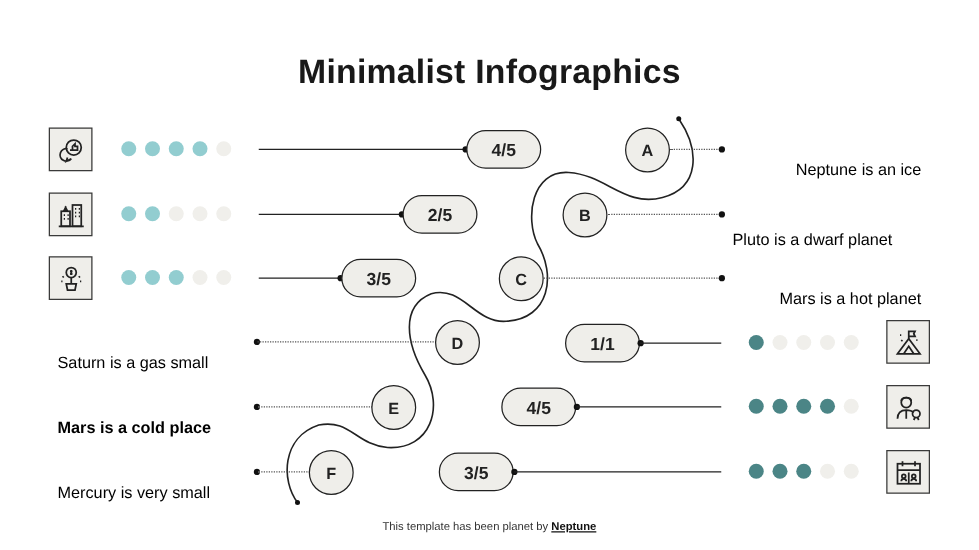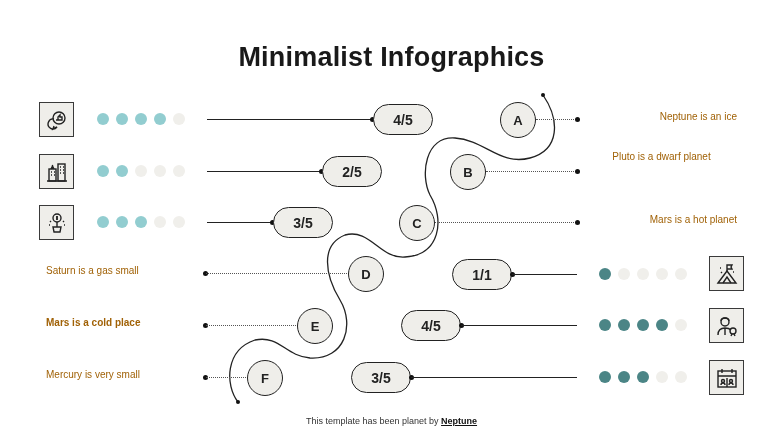--- a/index.html
+++ b/index.html
@@ -8,21 +8,21 @@
   .title { position: absolute; left: 0; width: 783px; top: 42px; text-align: center; font-size: 27px; font-weight: bold; letter-spacing: 0.2px; }
   .iconbox { position: absolute; width: 35px; height: 35px; background: #efeeea; border: 1.5px solid #3a3a3a; display: flex; align-items: center; justify-content: center; }
   .iconbox svg { width: 24px; height: 24px; }
   .dots { position: absolute; display: flex; gap: 7px; }
   .dot { width: 12px; height: 12px; border-radius: 50%; background: #f0efeb; }
   .hline { position: absolute; height: 1.4px; background: #222; }
   .hdot { position: absolute; width: 5px; height: 5px; border-radius: 50%; background: #111; }
   .dotline { position: absolute; height: 0; border-top: 1.4px dotted #555; }
   .pill { position: absolute; width: 60px; height: 31px; border-radius: 16px; background: #efeeea; border: 1.3px solid #222; display: flex; align-items: center; justify-content: center; font-size: 14px; font-weight: bold; color: #222; }
   .circ { position: absolute; width: 36px; height: 36px; border-radius: 50%; background: #efeeea; border: 1.3px solid #222; display: flex; align-items: center; justify-content: center; font-size: 13px; font-weight: bold; color: #222; }
-  .label { position: absolute; font-size: 10px; color: #a16207; white-space: nowrap; }
+  .label { position: absolute; font-size: 13px; color: #000000; white-space: nowrap; margin-top: 17px; }
   .footer { position: absolute; left: 0; width: 783px; top: 416px; text-align: center; font-size: 9px; color: #333; }
   .footer b { text-decoration: underline; color: #111; }
   svg.path { position: absolute; left: 0; top: 0; }
 </style>
 </head>
 <body>
 
 <div class="title">Minimalist Infographics</div>
 
 <svg class="path" width="783" height="440">
@@ -87,21 +87,21 @@
 <div class="pill" style="left:273px; top:207px;">3/5</div>
 
 <div class="circ" style="left:500px; top:102px;">A</div>
 <div class="dotline" style="left:536px; top:119px; width:40px;"></div>
 <div class="hdot" style="left:575px; top:117px;"></div>
 <div class="label" style="left:596px; top:111px; width:141px; text-align:right;">Neptune is an ice</div>
 
 <div class="circ" style="left:450px; top:154px;">B</div>
 <div class="dotline" style="left:486px; top:171px; width:90px;"></div>
 <div class="hdot" style="left:575px; top:169px;"></div>
-<div class="label" style="left:586px; top:151px; width:151px; text-align:center;">Pluto is a dwarf planet</div>
+<div class="label" style="left:586px; top:167px; width:151px; text-align:left;">Pluto is a dwarf planet</div>
 
 <div class="circ" style="left:399px; top:205px;">C</div>
 <div class="dotline" style="left:435px; top:222px; width:141px;"></div>
 <div class="hdot" style="left:575px; top:220px;"></div>
 <div class="label" style="left:586px; top:214px; width:151px; text-align:right;">Mars is a hot planet</div>
 
 <div class="label" style="left:46px; top:265px;">Saturn is a gas small</div>
 <div class="hdot" style="left:203px; top:271px;"></div>
 <div class="dotline" style="left:206px; top:273px; width:143px;"></div>
 <div class="circ" style="left:348px; top:256px;">D</div>

